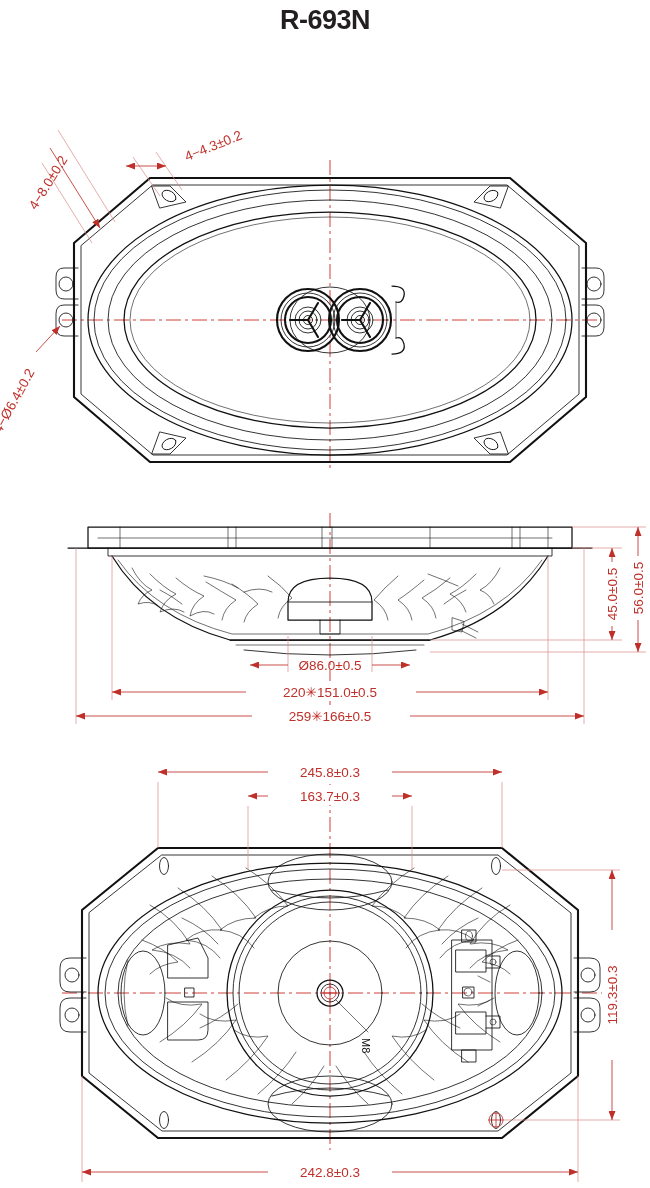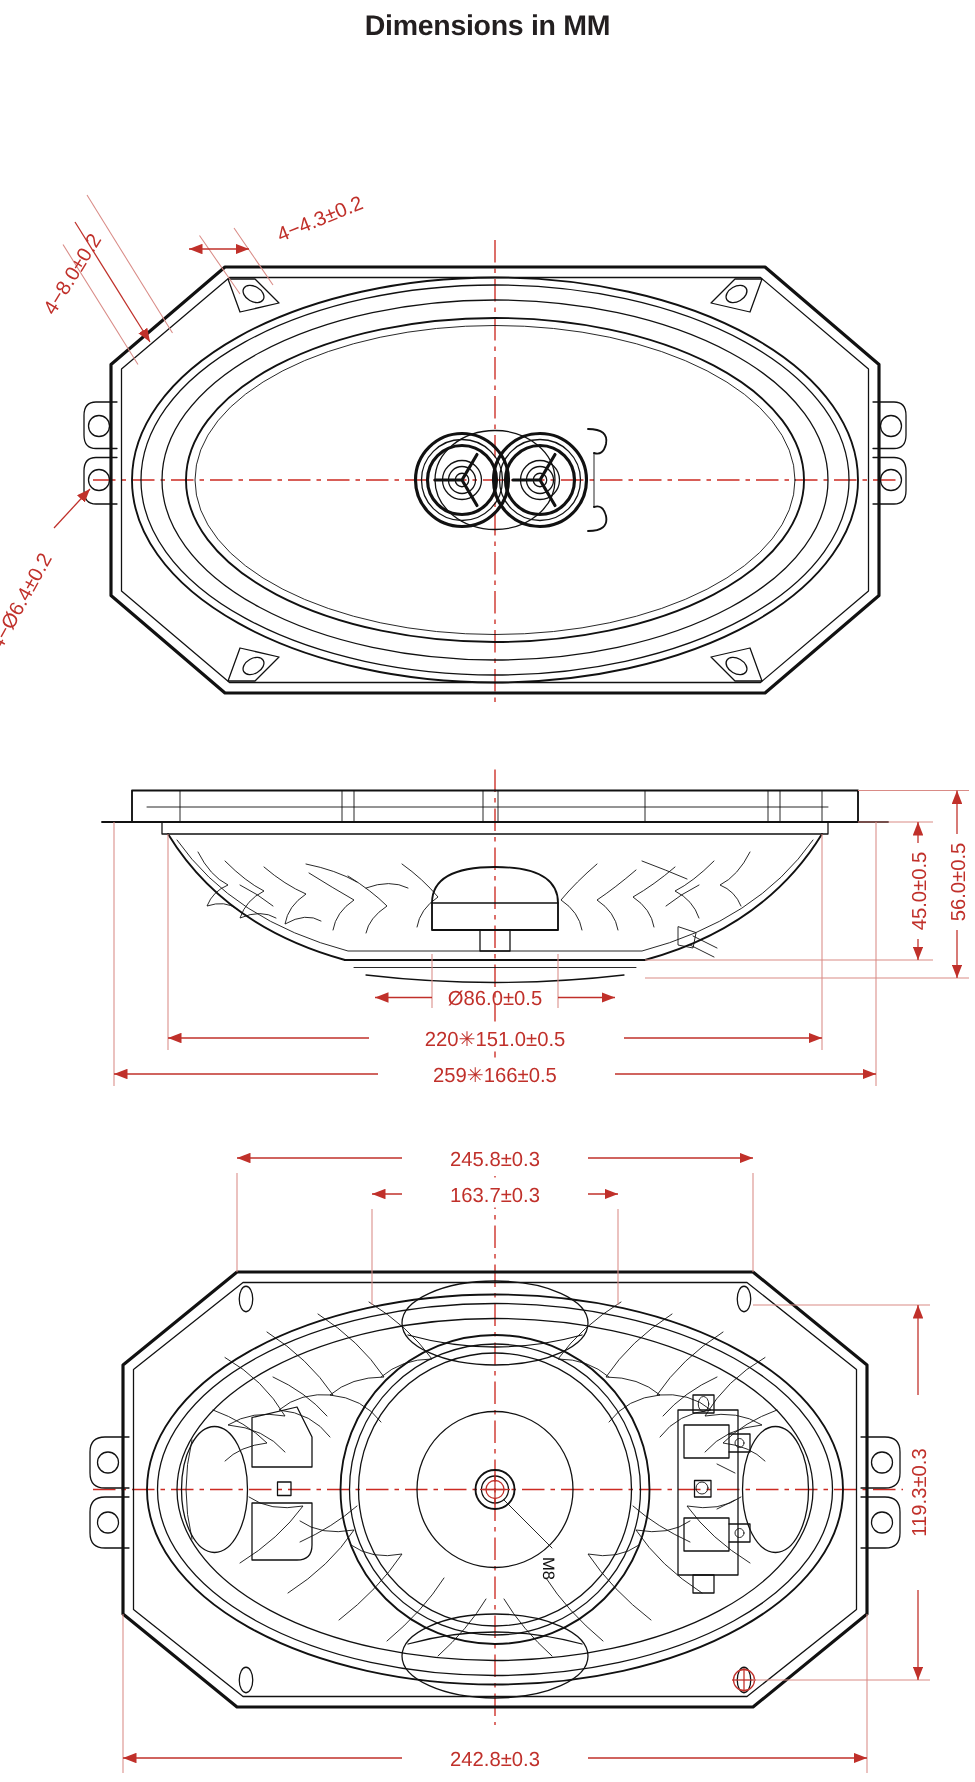--- a/index.html
+++ b/index.html
@@ -34,21 +34,21 @@
     fill:#c0302a;font-family:"Liberation Sans", sans-serif;
     font-size:13.5px;letter-spacing:0px;
   }
   .lbl-blk{fill:#111111;font-family:"Liberation Sans", sans-serif;font-size:11px;}
   .arrowhead{fill:#c0302a;stroke:none;}
 </style>
 </head>
 <body>
 
 <div class="title-block">
-  <div class="doc-sub">Dimensions in MM</div>
+  <div class="doc-title">R-693N</div>
 </div>
 
 <svg id="sheet" viewBox="0 0 650 1188" xmlns="http://www.w3.org/2000/svg">
 
   <defs>
     <marker id="ah-r" markerWidth="9" markerHeight="7" refX="9" refY="3.5" orient="auto" markerUnits="userSpaceOnUse">
       <path d="M0,0 L9,3.5 L0,7 z" class="arrowhead"></path>
     </marker>
     <marker id="ah-l" markerWidth="9" markerHeight="7" refX="0" refY="3.5" orient="auto" markerUnits="userSpaceOnUse">
       <path d="M9,0 L0,3.5 L9,7 z" class="arrowhead"></path>

